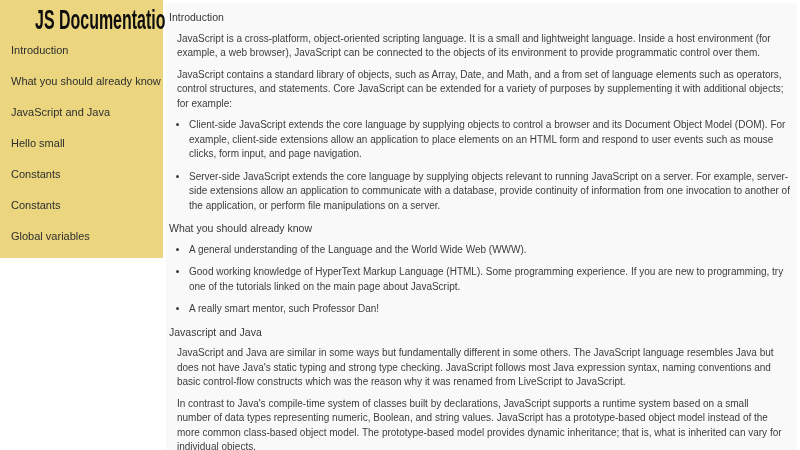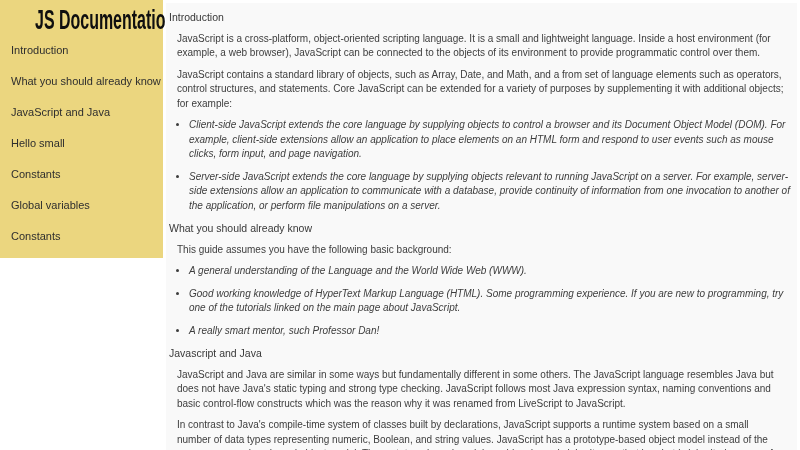--- a/index.html
+++ b/index.html
@@ -69,21 +69,21 @@
     font-weight: normal;
     color: #383838;
     margin: 7px 0;
   }
   .content section > .sec-heading:first-child { margin-top: 3px; }
   .content p { margin: 7px 8px; }
   .content ul {
     margin: 7px 0;
     padding-left: 20px;
   }
-  .content li { margin-bottom: 8px; font-style: italic; }
+  .content li { margin-bottom: 8px; }
   .content section:first-child .sec-heading { margin-top: 3px; }
 </style>
 </head>
 <body>
 
 <div class="screen">
 
   <nav class="sidebar">
     <h1 class="sidebar-title">JS Documentation</h1>
     <ul class="nav-list">
@@ -96,43 +96,42 @@
       <li>
         <a href="#">JavaScript and Java</a>
       </li>
       <li>
         <a href="#">Hello small</a>
       </li>
       <li>
         <a href="#">Constants</a>
       </li>
       <li>
-        <a href="#">Global variables</a>
+        <a href="#">Constants</a>
       </li>
       <li>
-        <a href="#">Constants</a>
+        <a href="#">Global variables</a>
       </li>
     </ul>
   </nav>
 
   <main class="content">
 
     <section>
       <header class="sec-heading">Introduction</header>
       <p>JavaScript is a cross-platform, object-oriented scripting language. It is a small and lightweight language. Inside a host environment (for example, a web browser), JavaScript can be connected to the objects of its environment to provide programmatic control over them.</p>
       <p>JavaScript contains a standard library of objects, such as Array, Date, and Math, and a from set of language elements such as operators, control structures, and statements. Core JavaScript can be extended for a variety of purposes by supplementing it with additional objects; for example:</p>
       <ul>
         <li>Client-side JavaScript extends the core language by supplying objects to control a browser and its Document Object Model (DOM). For example, client-side extensions allow an application to place elements on an HTML form and respond to user events such as mouse clicks, form input, and page navigation.</li>
         <li>Server-side JavaScript extends the core language by supplying objects relevant to running JavaScript on a server. For example, server-side extensions allow an application to communicate with a database, provide continuity of information from one invocation to another of the application, or perform file manipulations on a server.</li>
       </ul>
     </section>
 
     <section>
       <header class="sec-heading">What you should already know</header>
-      <p>This guide assumes you have the following basic background:</p>
       <ul>
         <li>A general understanding of the Language and the World Wide Web (WWW).</li>
         <li>Good working knowledge of HyperText Markup Language (HTML). Some programming experience. If you are new to programming, try one of the tutorials linked on the main page about JavaScript.</li>
         <li>A really smart mentor, such Professor Dan!</li>
       </ul>
     </section>
 
     <section>
       <header class="sec-heading">Javascript and Java</header>
       <p>JavaScript and Java are similar in some ways but fundamentally different in some others. The JavaScript language resembles Java but does not have Java's static typing and strong type checking. JavaScript follows most Java expression syntax, naming conventions and basic control-flow constructs which was the reason why it was renamed from LiveScript to JavaScript.</p>

